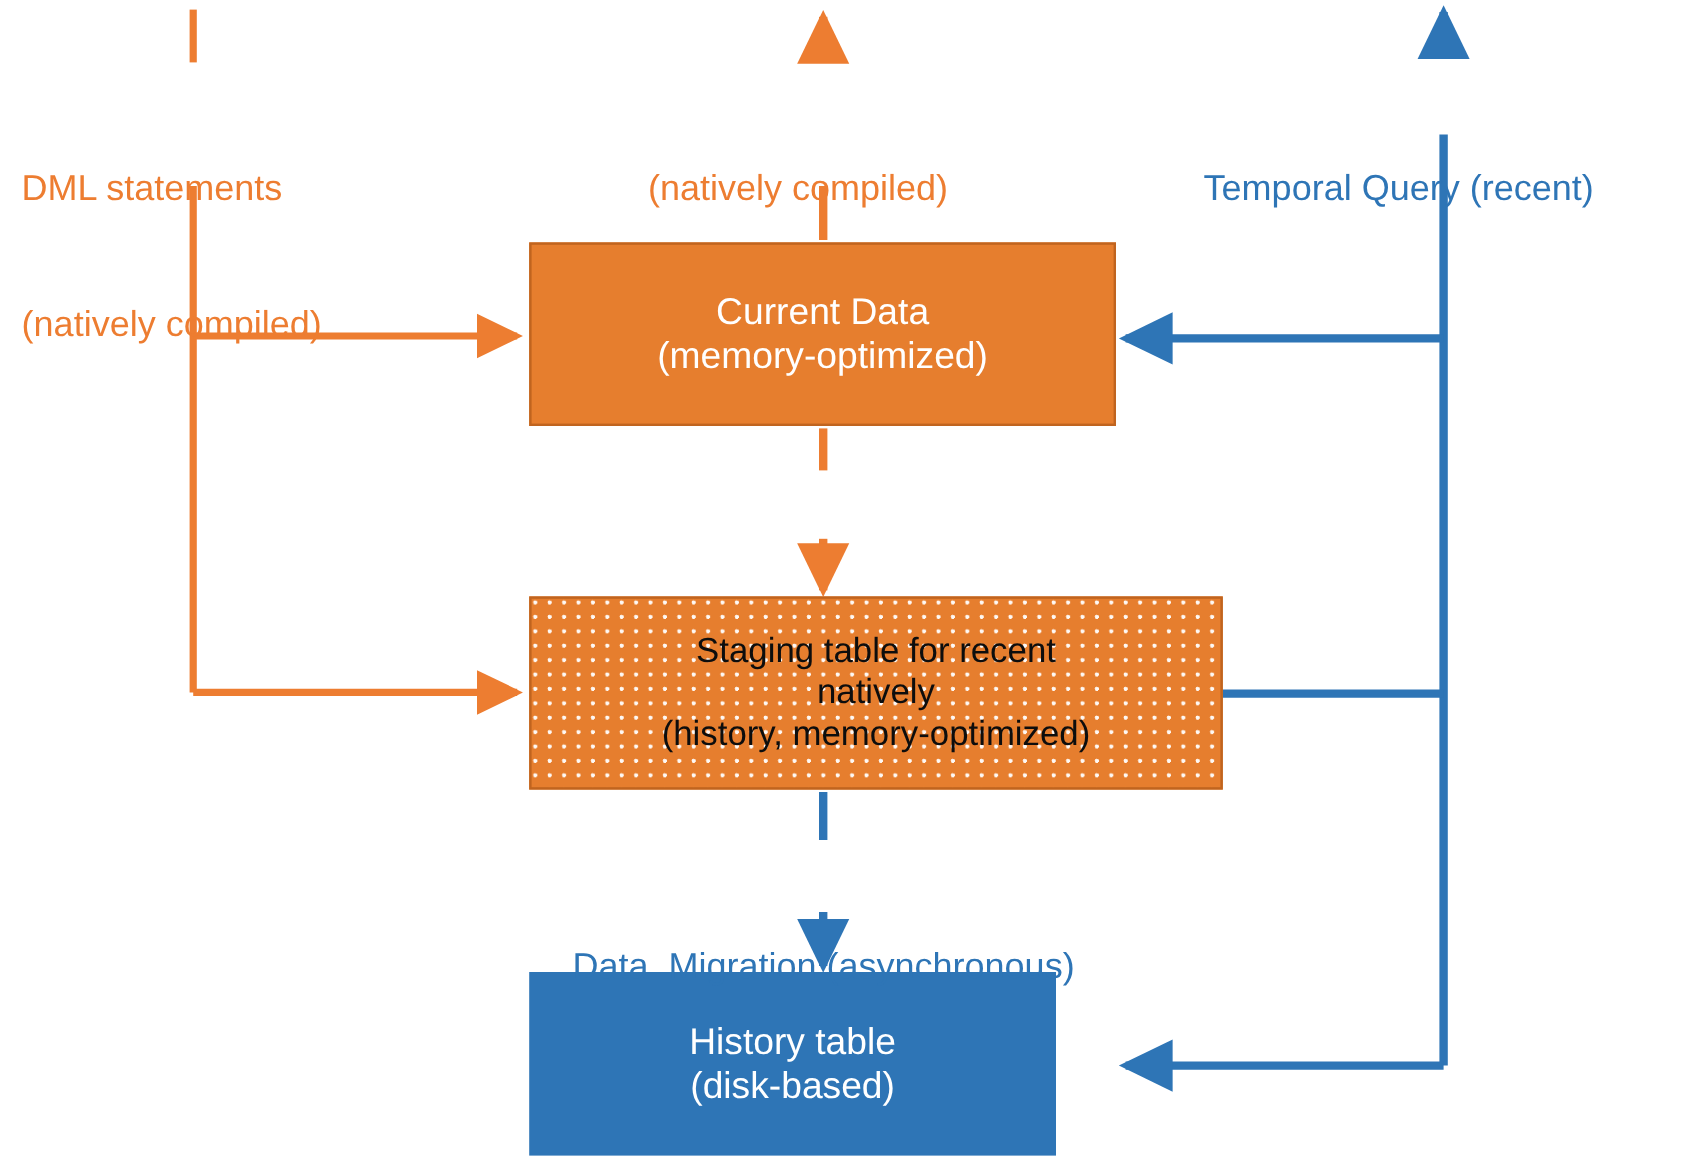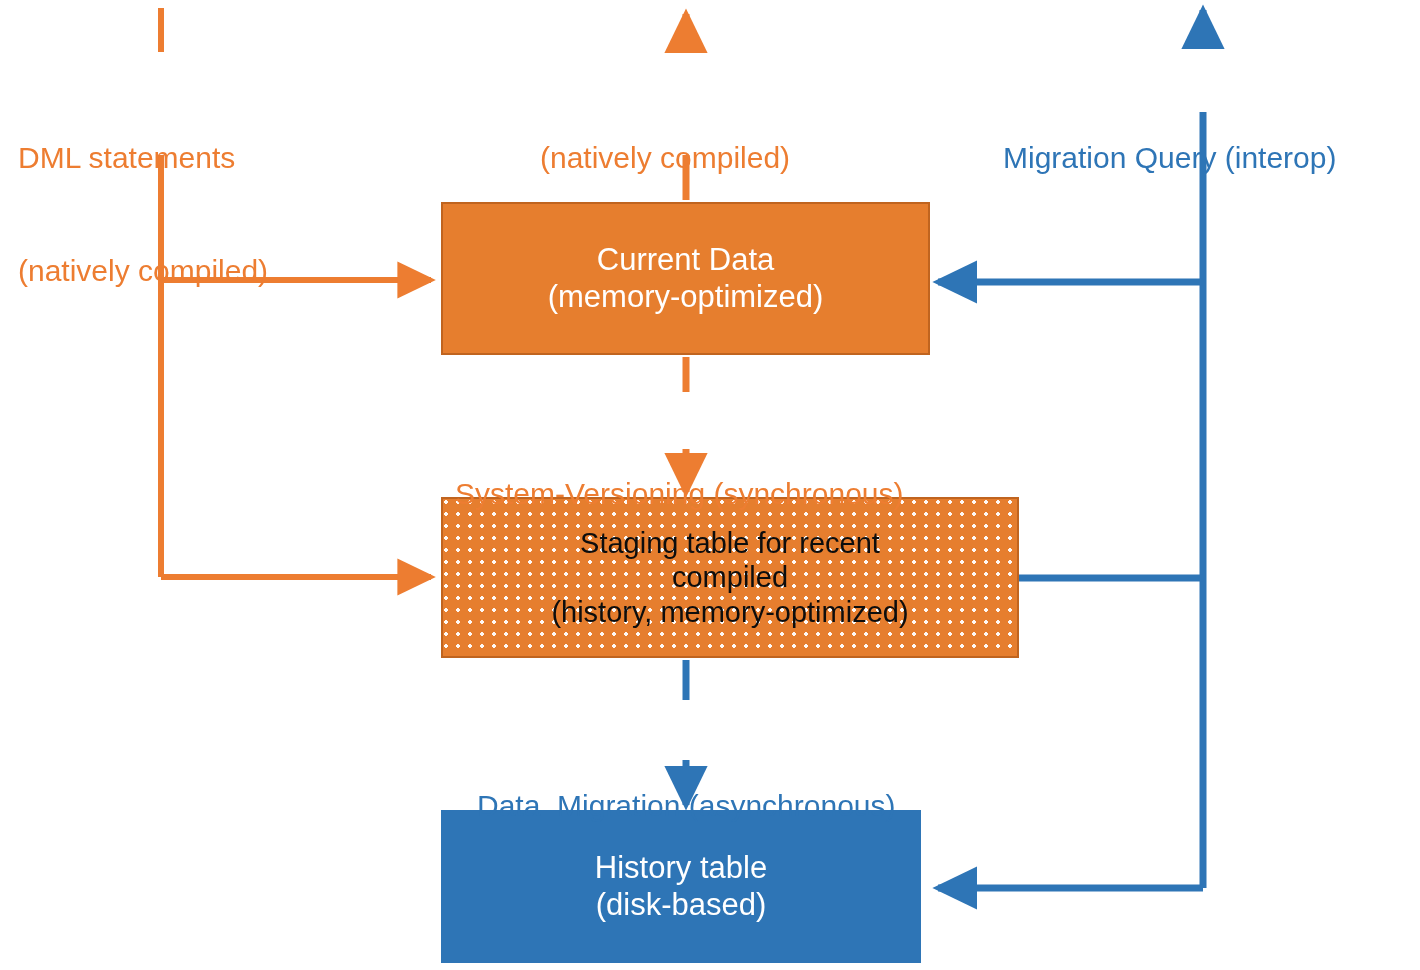--- a/index.html
+++ b/index.html
@@ -63,21 +63,21 @@
     background-size: 12px 12px;
     border: 2px solid #C0641F;
     color: #0d0d0d;
     font-size: 29px;
   }
 
   
   #node-history {
     left: 441px;
     top: 810px;
-    width: 480px;
+    width: 439px;
     height: 153px;
     background: #2E75B6;
     border: none;
     color: #ffffff;
     font-size: 31px;
   }
 
   
   .caption {
     position: absolute;
@@ -157,43 +157,40 @@
     </g>
   </svg>
 
   <div class="node" id="node-current">
     <span class="ln">Current Data</span>
     <span class="ln">(memory-optimized)</span>
   </div>
 
   <div class="node" id="node-staging">
     <span class="ln">Staging table for recent</span>
-    <span class="ln">compiled</span>
+    <span class="ln">natively</span>
     <span class="ln">(history, memory-optimized)</span>
   </div>
 
   <div class="node" id="node-history">
     <span class="ln">History table</span>
     <span class="ln">(disk-based)</span>
   </div>
 
   <div class="caption cap-orange" id="cap-dml">
     <span class="ln">DML statements</span>
     <span class="ln">(natively compiled)</span>
   </div>
 
   <div class="caption cap-orange" id="cap-current-q">
     <span class="ln">(natively compiled)</span>
   </div>
 
   <div class="caption cap-blue" id="cap-temporal-q">
-    <span class="ln">Migration Query (interop)</span>
+    <span class="ln">Temporal Query (recent)</span>
   </div>
 
-  <div class="caption cap-orange" id="cap-sysver">
-    <span class="ln">System-Versioning (synchronous)</span>
-  </div>
 
   <div class="caption cap-blue" id="cap-migration">
     <span class="ln">Data  Migration (asynchronous)</span>
   </div>
 
 </div>
 
 </body></html>

